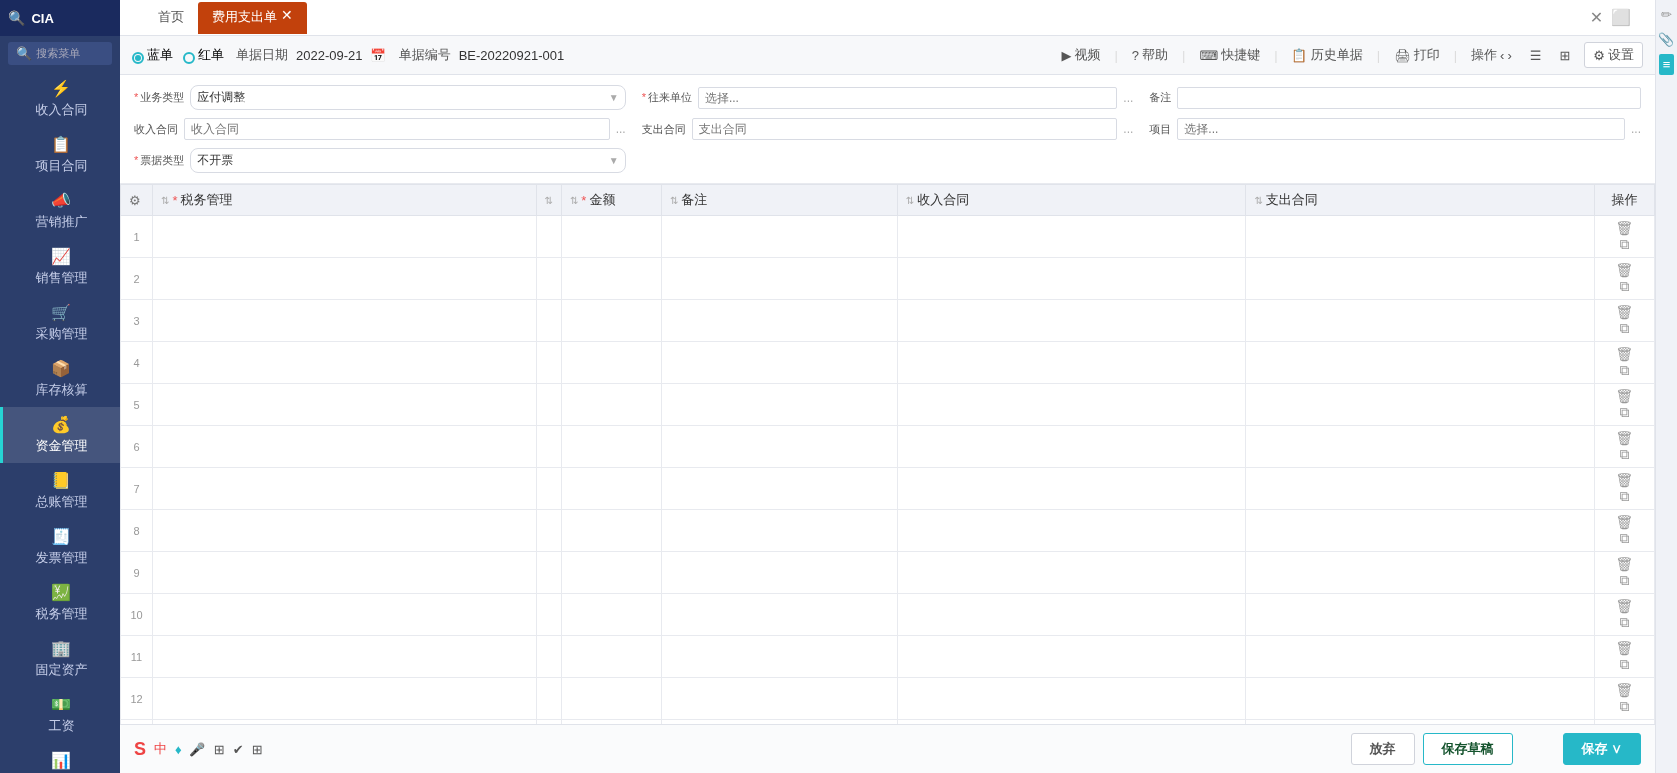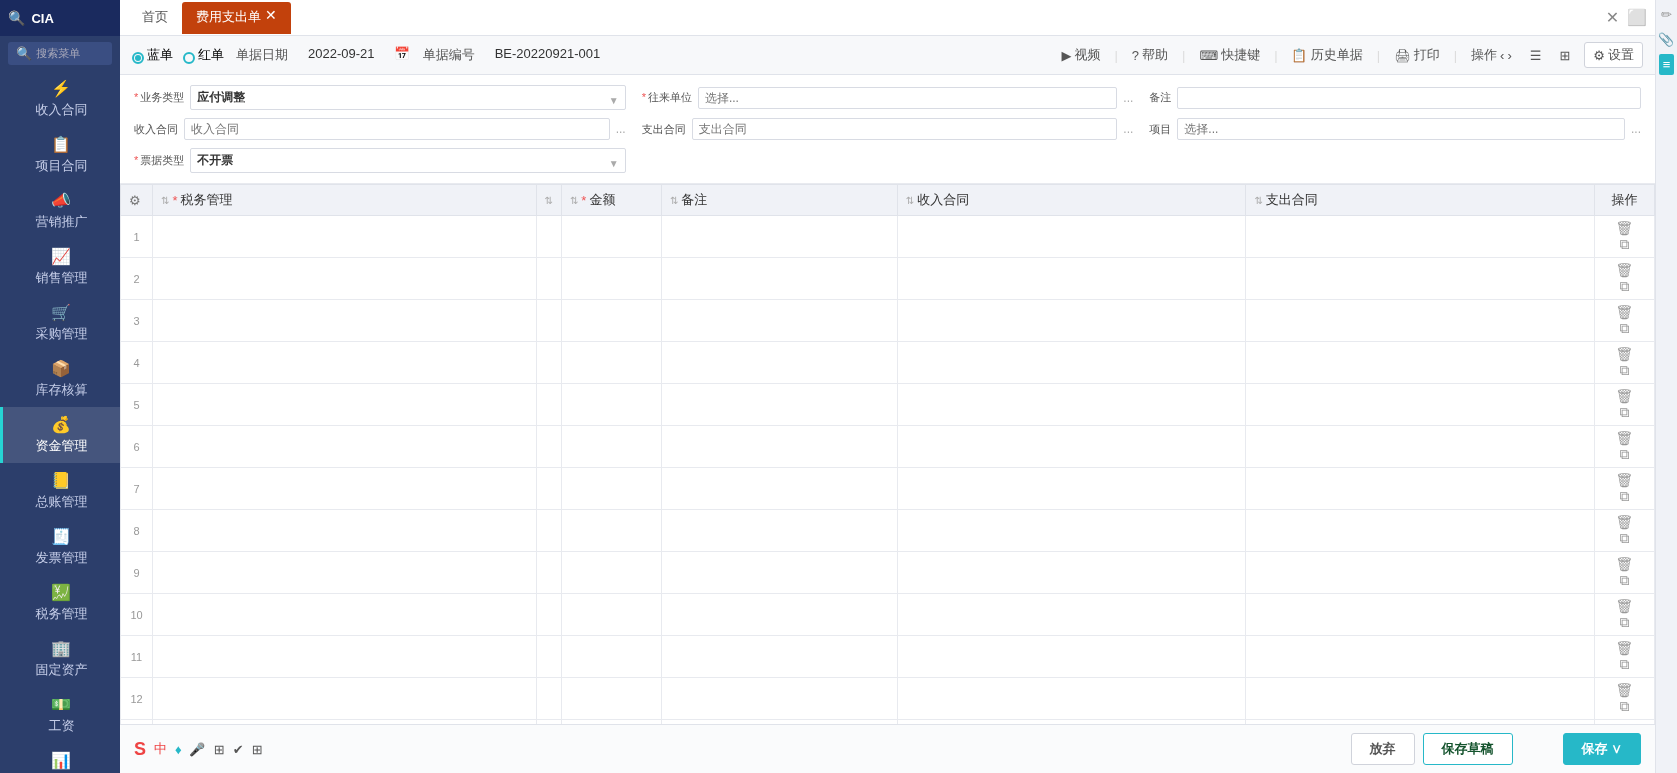--- a/index.html
+++ b/index.html
@@ -54,21 +54,21 @@
     
     .main { flex: 1; display: flex; flex-direction: column; min-width: 0; }
 
     
     .tab-bar {
       background: #fff;
       border-bottom: 1px solid #e0e3ea;
       display: flex;
       align-items: center;
       height: 36px;
-      padding: 0 8px;
+      padding: 0 24px;
       gap: 0;
       flex-shrink: 0;
     }
     .tab {
       padding: 6px 14px;
       cursor: pointer;
       color: #555;
       border-bottom: 2px solid transparent;
       white-space: nowrap;
       font-size: 13px;
@@ -125,21 +125,21 @@
     .radio-item { display: flex; align-items: flex-end; gap: 3px; cursor: pointer; }
     .radio-dot {
       width: 12px; height: 12px; border-radius: 50%; border: 2px solid #26b8c8;
       display: flex; align-items: center; justify-content: center;
     }
     .radio-dot.checked::after {
       content: ''; width: 6px; height: 6px; background: #26b8c8; border-radius: 50%;
     }
 
     
-    .field-inline { display: flex; gap: 20px; font-size: 12px; color: #555; }
+    .field-inline { display: flex; align-items: center; gap: 8px; font-size: 12px; color: #555; }
     .field-value { color: #333; }
 
     
     .settings-btn {
       margin-left: auto;
       background: #fff;
       border: 1px solid #d0d3db;
       border-radius: 3px;
       padding: 3px 8px;
       cursor: pointer;
@@ -177,23 +177,23 @@
       flex: 1;
       border: 1px solid #d8dbe3;
       border-radius: 2px;
       padding: 3px 6px;
       font-size: 12px;
       color: #333;
       background: #fff;
       min-width: 0;
     }
     .form-input-select {
-      display: flex; align-items: flex-end; gap: 4px;
-      border: 1px solid #d8dbe3; border-radius: 2px; padding: 3px 6px;
-      background: #fff; flex: 1; min-width: 0; cursor: pointer; font-weight: bold;
+      display: flex; align-items: center; gap: 4px;
+      border: 1px solid #d8dbe3; border-radius: 8px; padding: 3px 6px;
+      background: #fff; flex: 1; min-width: 0; cursor: pointer;
     }
     .form-input-select .select-text { flex: 1; color: #333; font-size: 12px; }
     .form-input-select .select-arrow { color: #aaa; font-size: 10px; }
     .form-ellipsis { color: #aaa; font-size: 12px; cursor: pointer; }
 
     
     .table-container { flex: 1; overflow-y: auto; position: relative; }
     table { width: 100%; border-collapse: collapse; }
     thead th {
       background: #f0f2f7;

